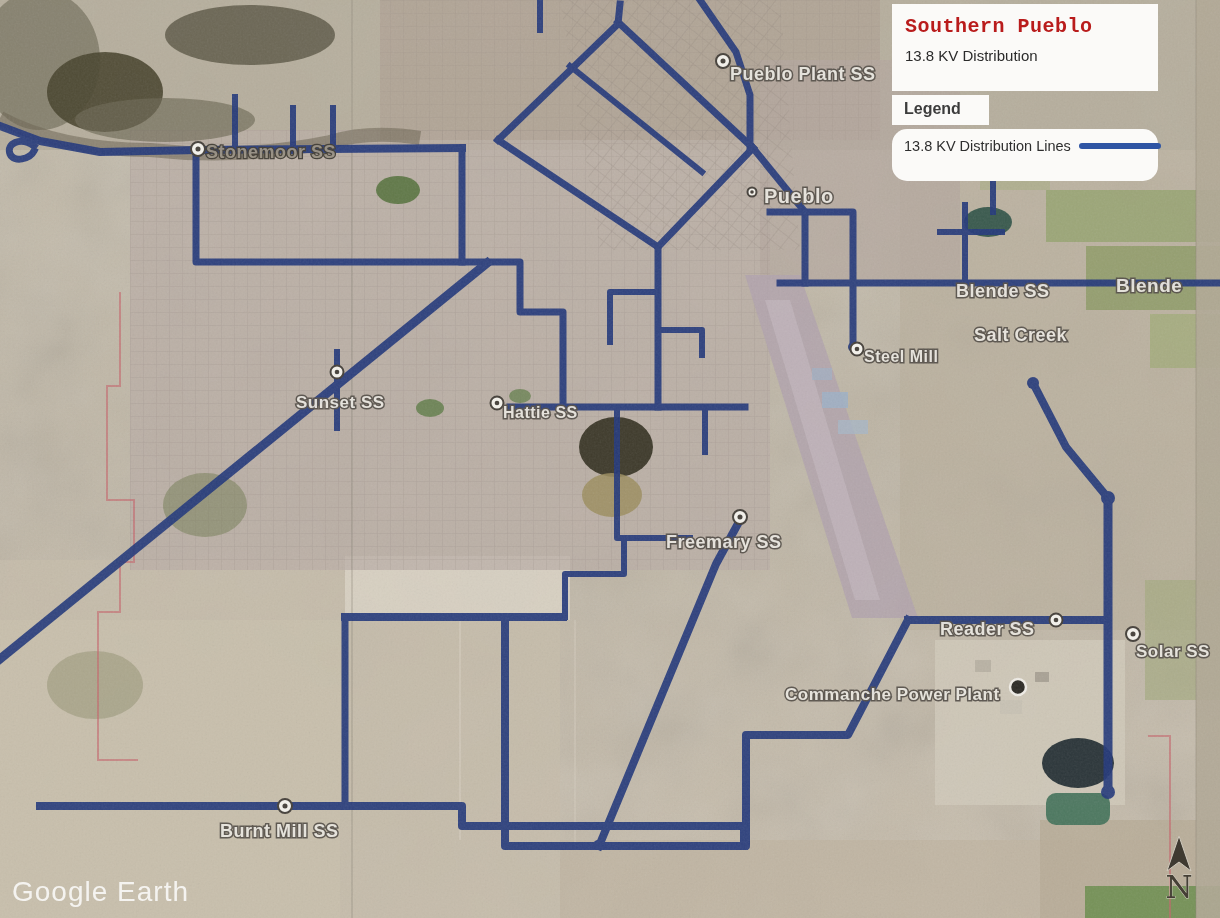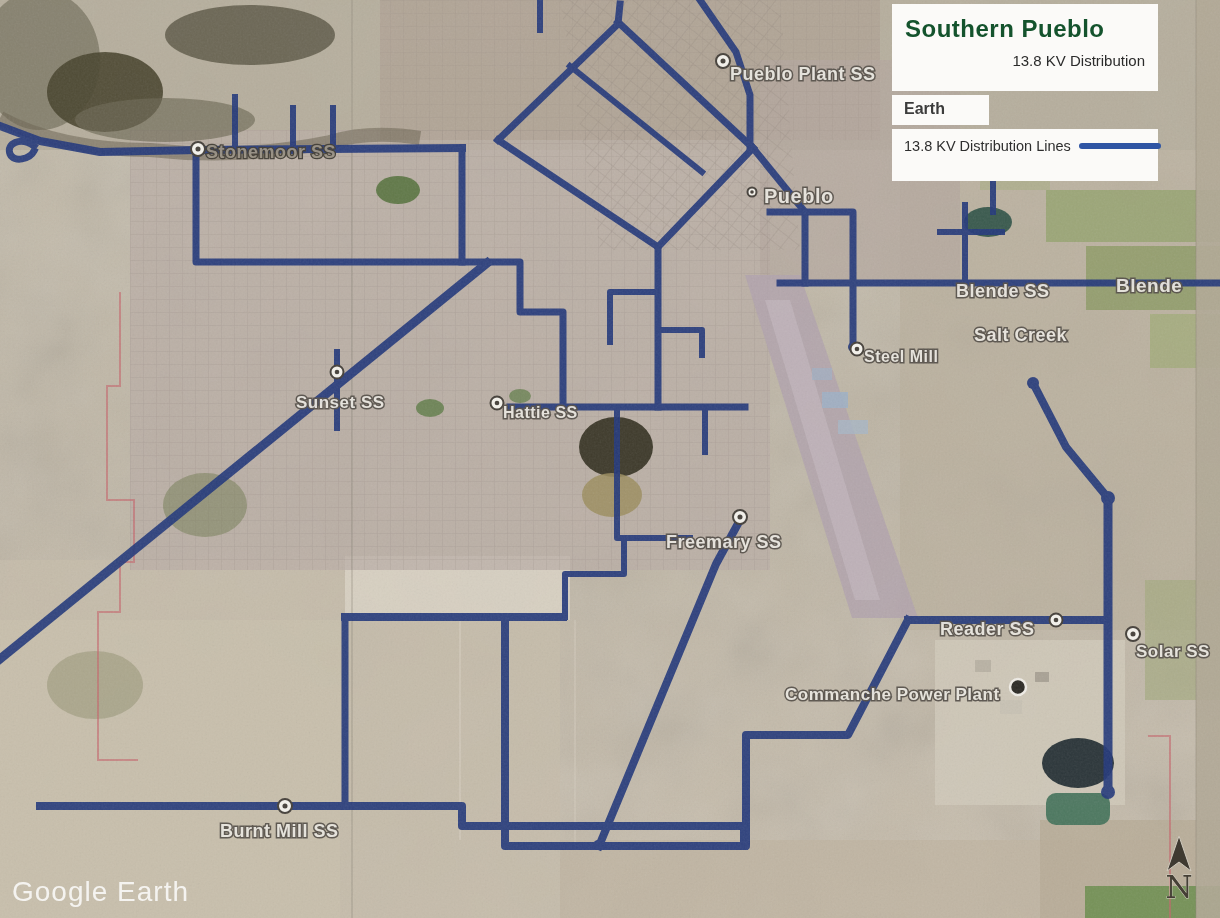--- a/index.html
+++ b/index.html
@@ -14,24 +14,24 @@
   .mk-ring{fill:#f4f2ec;stroke:#45403a;stroke-width:2;}
   .mk-core{fill:#45403a;}
   .mk-dot{fill:#2d2b26;stroke:#efece6;stroke-width:2.5;}
 
   .wm{font-family:"Liberation Sans",sans-serif;font-size:28px;fill:#ffffff;opacity:.82;letter-spacing:1px;}
   .north-n{font-family:"DejaVu Serif",serif;font-size:31px;fill:#453f35;stroke:#d9d4c9;stroke-width:.8;paint-order:stroke;}
 
   
   .box{position:absolute;background:#fbfaf8;color:#2e2e2e;box-sizing:border-box;}
   .title-box{left:892px;top:4px;width:266px;height:87px;padding:9px 13px;}
-  .title-box h1{margin:2px 0 9px 0;font-size:24px;letter-spacing:.5px;color:#14532d;font-weight:bold;}
-  .title-box .sub{font-size:15px;color:#2b2b2b;text-align:right;}
+  .title-box h1{margin:2px 0 9px 0;font-size:20px;letter-spacing:.5px;color:#b91c1c;font-weight:bold;font-family:Liberation Mono, monospace;}
+  .title-box .sub{font-size:15px;color:#2b2b2b;}
   .legend-head{left:892px;top:95px;width:97px;height:30px;padding:5px 12px;font-size:16px;font-weight:bold;color:#3c3c3c;}
-  .legend-body{left:892px;top:129px;width:266px;height:52px;padding:6px 12px 4px 12px;font-size:14.5px;overflow:visible;}
+  .legend-body{left:892px;top:129px;width:266px;height:52px;padding:6px 12px 4px 12px;font-size:14.5px;overflow:visible;border-radius:15px;}
   .lrow{display:flex;align-items:center;height:21px;white-space:nowrap;}
   .lrow .sw{display:inline-block;margin-left:8px;border-radius:3px;}
   .sw-line{width:82px;height:6px;background:#2f55a4;margin-right:-34px;}
   .sw-bound{width:138px;height:3px;background:#c4646a;}
 </style>
 </head>
 <body>
 
 <div class="stage">
 
@@ -244,21 +244,21 @@
     <polygon points="1179,836 1191,871 1179,862 1167,871" fill="#3f3a31" stroke="#cfc9bd" stroke-width="1"></polygon>
     <text class="north-n" x="1179" y="898" text-anchor="middle">N</text>
   </g>
 </svg>
 
 <div class="box title-box">
   <h1>Southern Pueblo</h1>
   <div class="sub">13.8 KV Distribution</div>
 </div>
 
-<div class="box legend-head">Earth</div>
+<div class="box legend-head">Legend</div>
 
 <div class="box legend-body">
   <div class="lrow">
     <span>13.8 KV Distribution Lines</span>
     <span class="sw sw-line"></span>
   </div>
 </div>
 
 </div>
 

